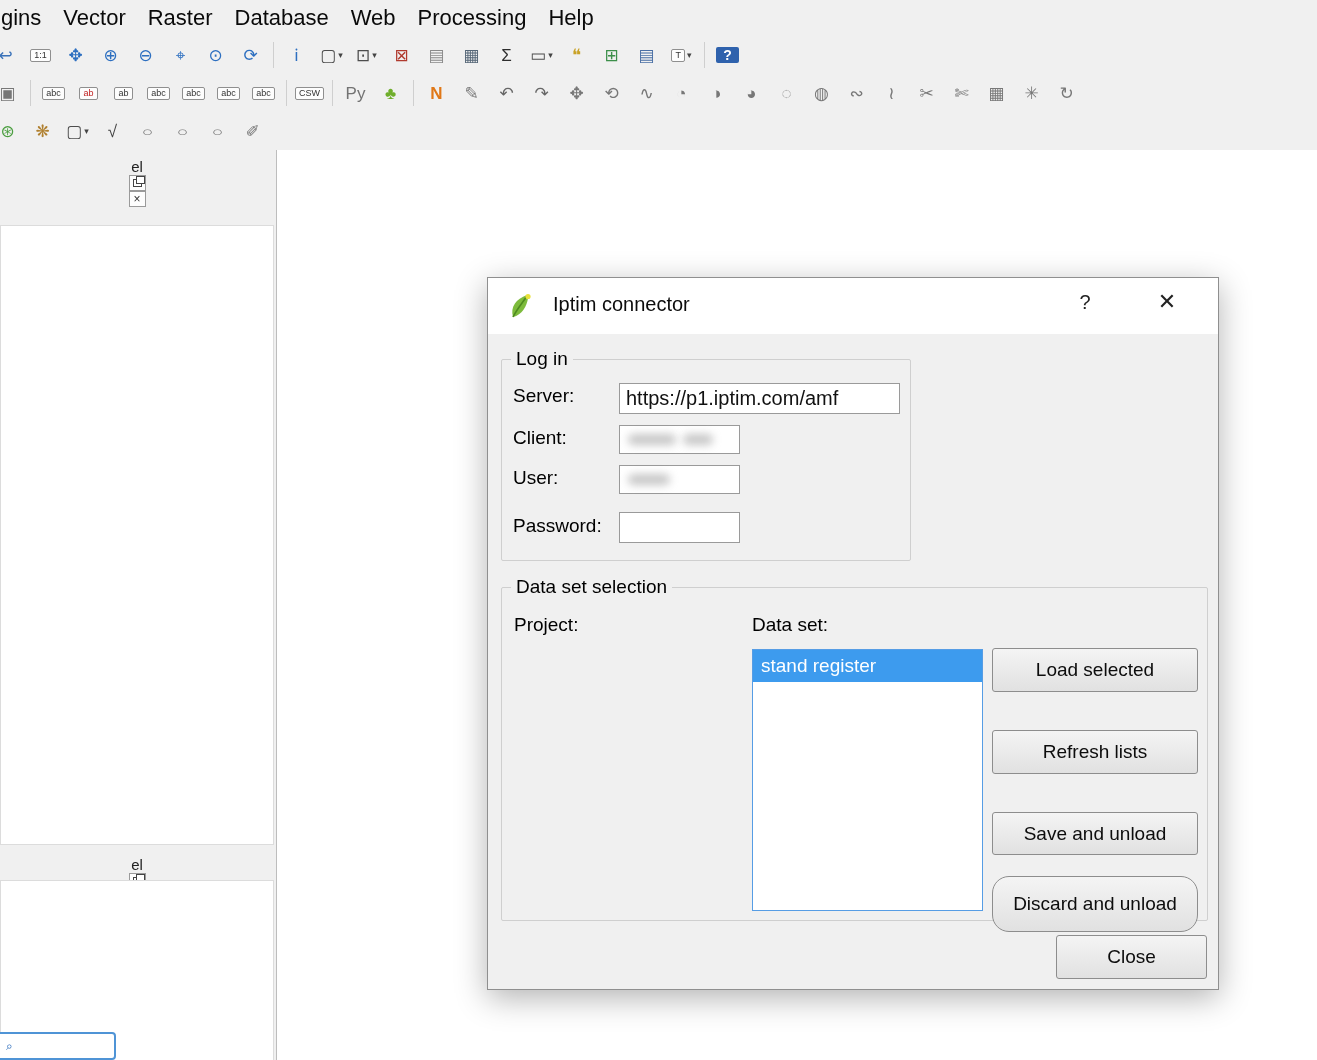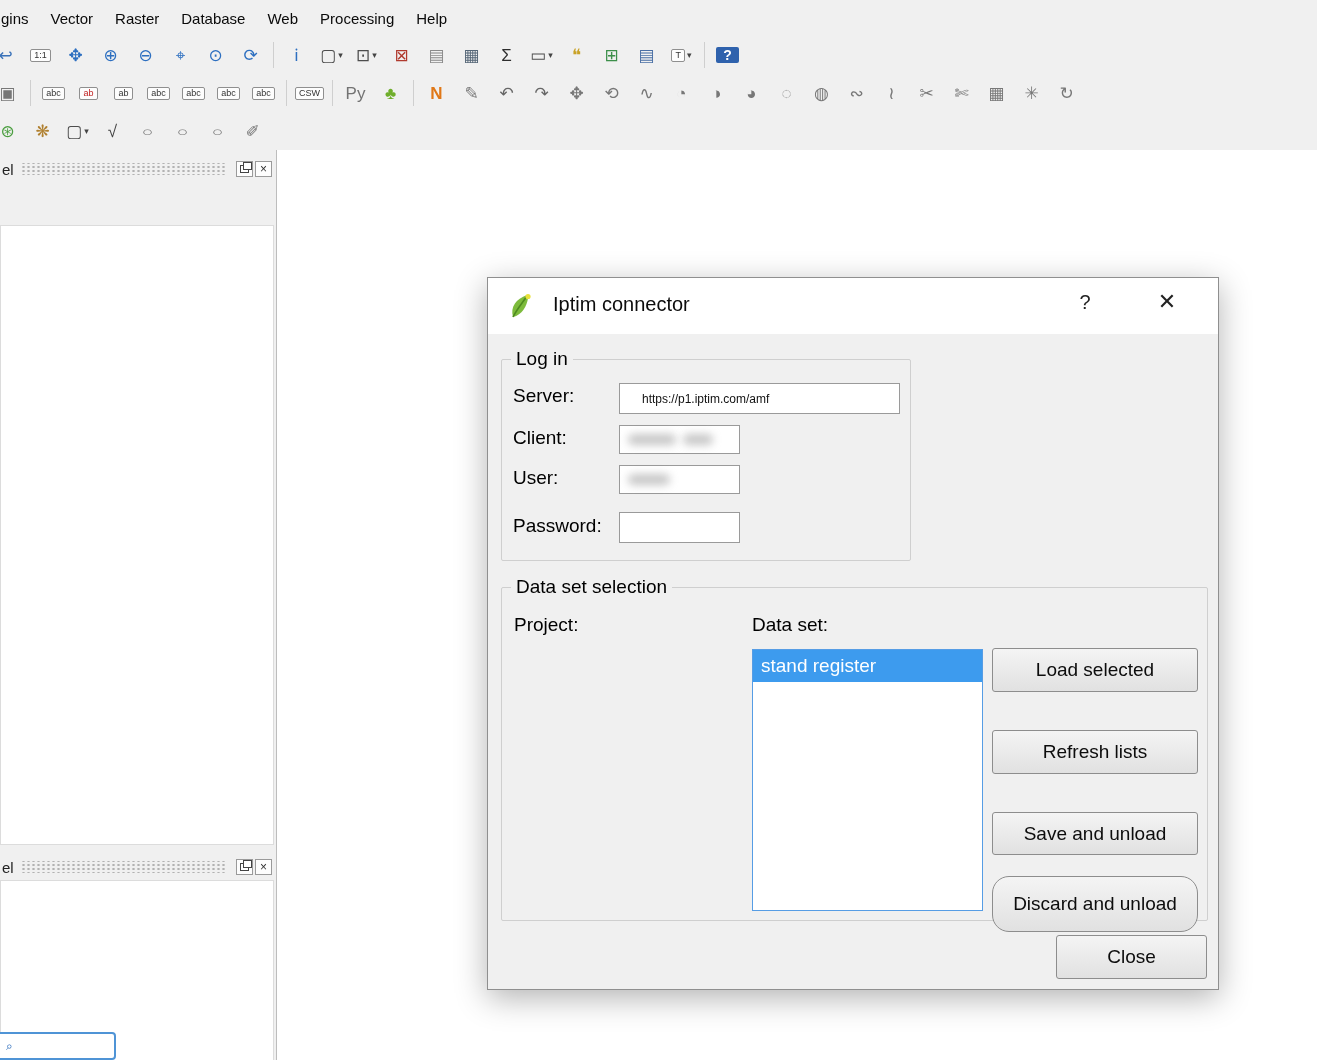--- a/index.html
+++ b/index.html
@@ -2,21 +2,21 @@
 <html><head>
 <meta charset="utf-8">
 <style>
   html,body{margin:0;padding:0;background:#d8d8d8;font-family:"Liberation Sans",sans-serif;}
   .screen{position:relative;width:1317px;height:1060px;background:#f0f0f0;overflow:hidden;
           font-family:"Liberation Sans",sans-serif;color:#111;}
 
   
   .menubar{position:absolute;left:0;top:0;width:100%;height:36px;display:flex;align-items:center;
            background:#f0f0f0;}
-  .menu-item{padding:5px 11px;font-size:15px;color:#0a0a0a;cursor:default;}
+  .menu-item{padding:5px 11px;font-size:22px;color:#0a0a0a;cursor:default;}
   .menu-item:first-child{padding-left:1px;}
 
   
   .toolbar{position:absolute;left:0;width:100%;height:38px;display:flex;align-items:center;background:#f0f0f0;}
   #tb1{top:36px;padding-left:0;margin-left:-12px;}
   #tb2{top:74px;margin-left:-10px;}
   #tb3{top:112px;margin-left:-10px;}
   .tb-btn{width:33px;height:30px;display:inline-flex;align-items:center;justify-content:center;
           margin:0 1px;border-radius:3px;position:relative;flex:none;}
   .tb-glyph{font-size:17px;line-height:1;color:#4d4d4d;}
@@ -25,21 +25,21 @@
   .tb-glyph.badge{padding:1px 7px;border-radius:2px;font-size:14px;font-weight:bold;}
   .tb-glyph.squash{display:inline-block;transform:scaleY(.65);font-size:19px;}
   .tb-dd{font-size:9px;color:#444;margin-left:2px;}
   .tb-sep{display:inline-block;width:1px;height:26px;background:#cfcfcf;margin:0 5px;flex:none;}
 
   
   .left-area{position:absolute;left:0;top:150px;width:277px;height:910px;background:#f0f0f0;}
   .vsep{position:absolute;left:276px;top:150px;width:1px;height:910px;background:#bdbdbd;}
   .canvas{position:absolute;left:277px;top:150px;width:1040px;height:910px;background:#ffffff;}
 
-  .panel-header{position:absolute;left:0;width:272px;height:22px;display:flex;align-items:center;}
+  .panel-header{position:absolute;left:0;width:272px;height:22px;display:flex;align-items:center;flex-direction:column;}
   .panel-title{font-size:15px;color:#222;margin-left:2px;flex:none;}
   .panel-dots{flex:1;height:12px;margin:0 7px;
       background-image:radial-gradient(circle,#b2b2b2 1px,transparent 1.3px);
       background-size:5px 4px;background-position:0 2px;}
   .panel-btn{width:17px;height:16px;background:#fdfdfd;border:1px solid #9a9a9a;flex:none;
              display:inline-flex;align-items:center;justify-content:center;margin-left:2px;
              font-size:12px;line-height:1;color:#333;box-sizing:border-box;}
   .float-glyph{width:7px;height:6px;border:1px solid #444;position:relative;background:#fff;}
   .float-glyph::before{content:"";position:absolute;left:2px;top:-4px;width:7px;height:6px;
              border:1px solid #444;background:#fff;}
@@ -59,21 +59,21 @@
   .dlg-help{position:absolute;left:583px;top:13px;font-size:20px;color:#222;width:28px;text-align:center;cursor:default;}
   .dlg-close{position:absolute;left:662px;top:11px;font-size:22px;color:#222;width:34px;text-align:center;cursor:default;}
 
   .group{position:absolute;border:1px solid #cfcfcf;border-radius:2px;box-sizing:border-box;}
   .group-legend{position:absolute;top:-12px;left:9px;background:#f0f0f0;padding:0 5px;font-size:19px;color:#000;}
   #loginGroup{left:13px;top:81px;width:410px;height:202px;}
   #datasetGroup{left:13px;top:309px;width:707px;height:334px;}
 
   .fld-label{position:absolute;left:11px;font-size:19px;color:#000;}
   .txt{position:absolute;background:#fff;border:1px solid #9a9a9a;box-sizing:border-box;
-       font-family:"Liberation Sans",sans-serif;font-size:12px;color:#111;padding:2px 22px;outline:none;}
+       font-family:"Liberation Sans",sans-serif;font-size:20px;color:#111;padding:2px 6px;outline:none;}
   .input-wrap{position:absolute;}
   .redact{position:absolute;border-radius:6px;background:#8f8f8f;filter:blur(4px);opacity:.5;}
 
   .btn{background:linear-gradient(#f4f4f4,#e1e1e1);border:1px solid #8d8d8d;border-radius:3px;
        font-family:"Liberation Sans",sans-serif;font-size:19px;color:#0c0c0c;position:absolute;
        box-sizing:border-box;cursor:default;display:flex;align-items:center;justify-content:center;}
 
   .listbox{position:absolute;background:#fff;border:1px solid #9a9a9a;box-sizing:border-box;overflow:hidden;}
   #datasetList{border-color:#569de5;}
   .list-item{height:32px;line-height:32px;padding:0 8px;font-size:19px;color:#0a0a0a;white-space:nowrap;}

